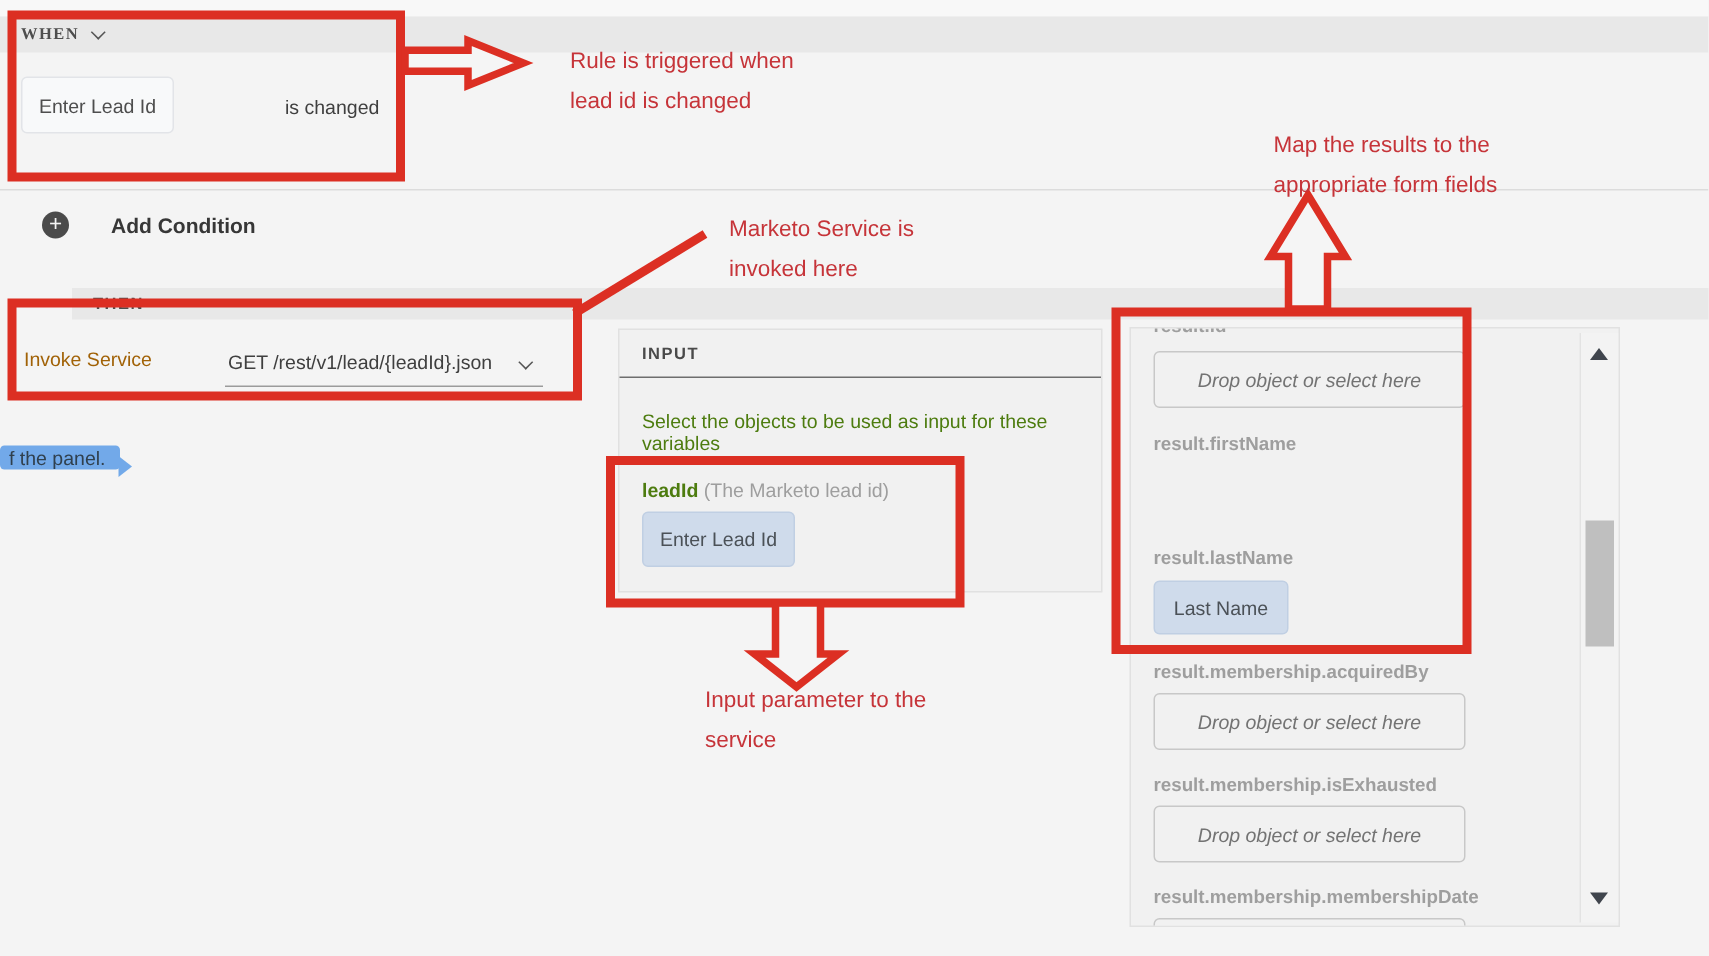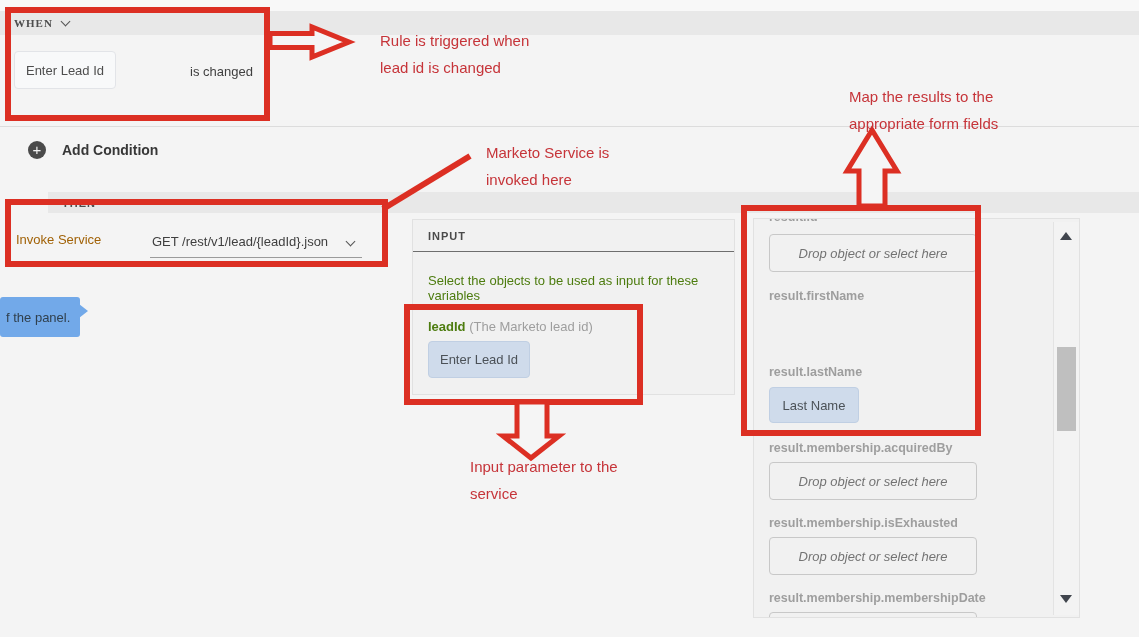--- a/index.html
+++ b/index.html
@@ -32,41 +32,41 @@
     left:14px; top:51px; width:102px; height:38px;
     background:#f8f9fa; border:1px solid #e2e4e8; border-radius:4px;
     display:flex; align-items:center; justify-content:center;
     font-size:13px; color:#4e4e4e;
   }
   .is-changed { left:146px; top:64px; font-size:13px; color:#3f3f3f;margin-left:44px; }
 
   .divider { left:0; top:126px; width:1139px; height:1px; background:#dcdcdc; }
 
   
-  .add-condition { left:28px; top:141px; display:flex; align-items:center; gap:16px; cursor:pointer; }
+  .add-condition { left:28px; top:141px; display:flex; align-items:center; gap:28px; cursor:pointer; }
   .plus-icon {
     width:18px; height:18px; border-radius:50%; background:#4a4a4a;
     color:#f4f4f4; font-size:15px; line-height:17px; text-align:center;
   }
   .plus-icon::before { content:"+"; }
   .add-label { font-size:14px; font-weight:600; color:#373737; }
 
   
   .invoke-label { left:16px; top:232px; font-size:13px; color:#a16207; }
   .service-select {
     left:150px; top:226px; width:212px; height:32px;
     border-bottom:1px solid #9b9b9b;
     display:flex; align-items:center; justify-content:space-between;
     font-size:13px; color:#3f3f3f; padding:0 4px 0 2px; cursor:pointer;
   }
   .service-select .chev { margin:0 4px 0 0; }
 
   
   .tooltip {
-    left:0; top:297px; height:40px; padding:0 10px 0 6px;
+    left:0; top:297px; height:16px; padding:0 10px 0 6px;
     background:#72a9e9; border-radius:3px;
     display:flex; align-items:center; font-size:13px; color:#30404e;
   }
   .tooltip-tail {
     position:absolute; right:-8px; top:7px; width:0; height:0;
     border-top:7px solid transparent; border-bottom:7px solid transparent;
     border-left:9px solid #72a9e9;
   }
 
   

